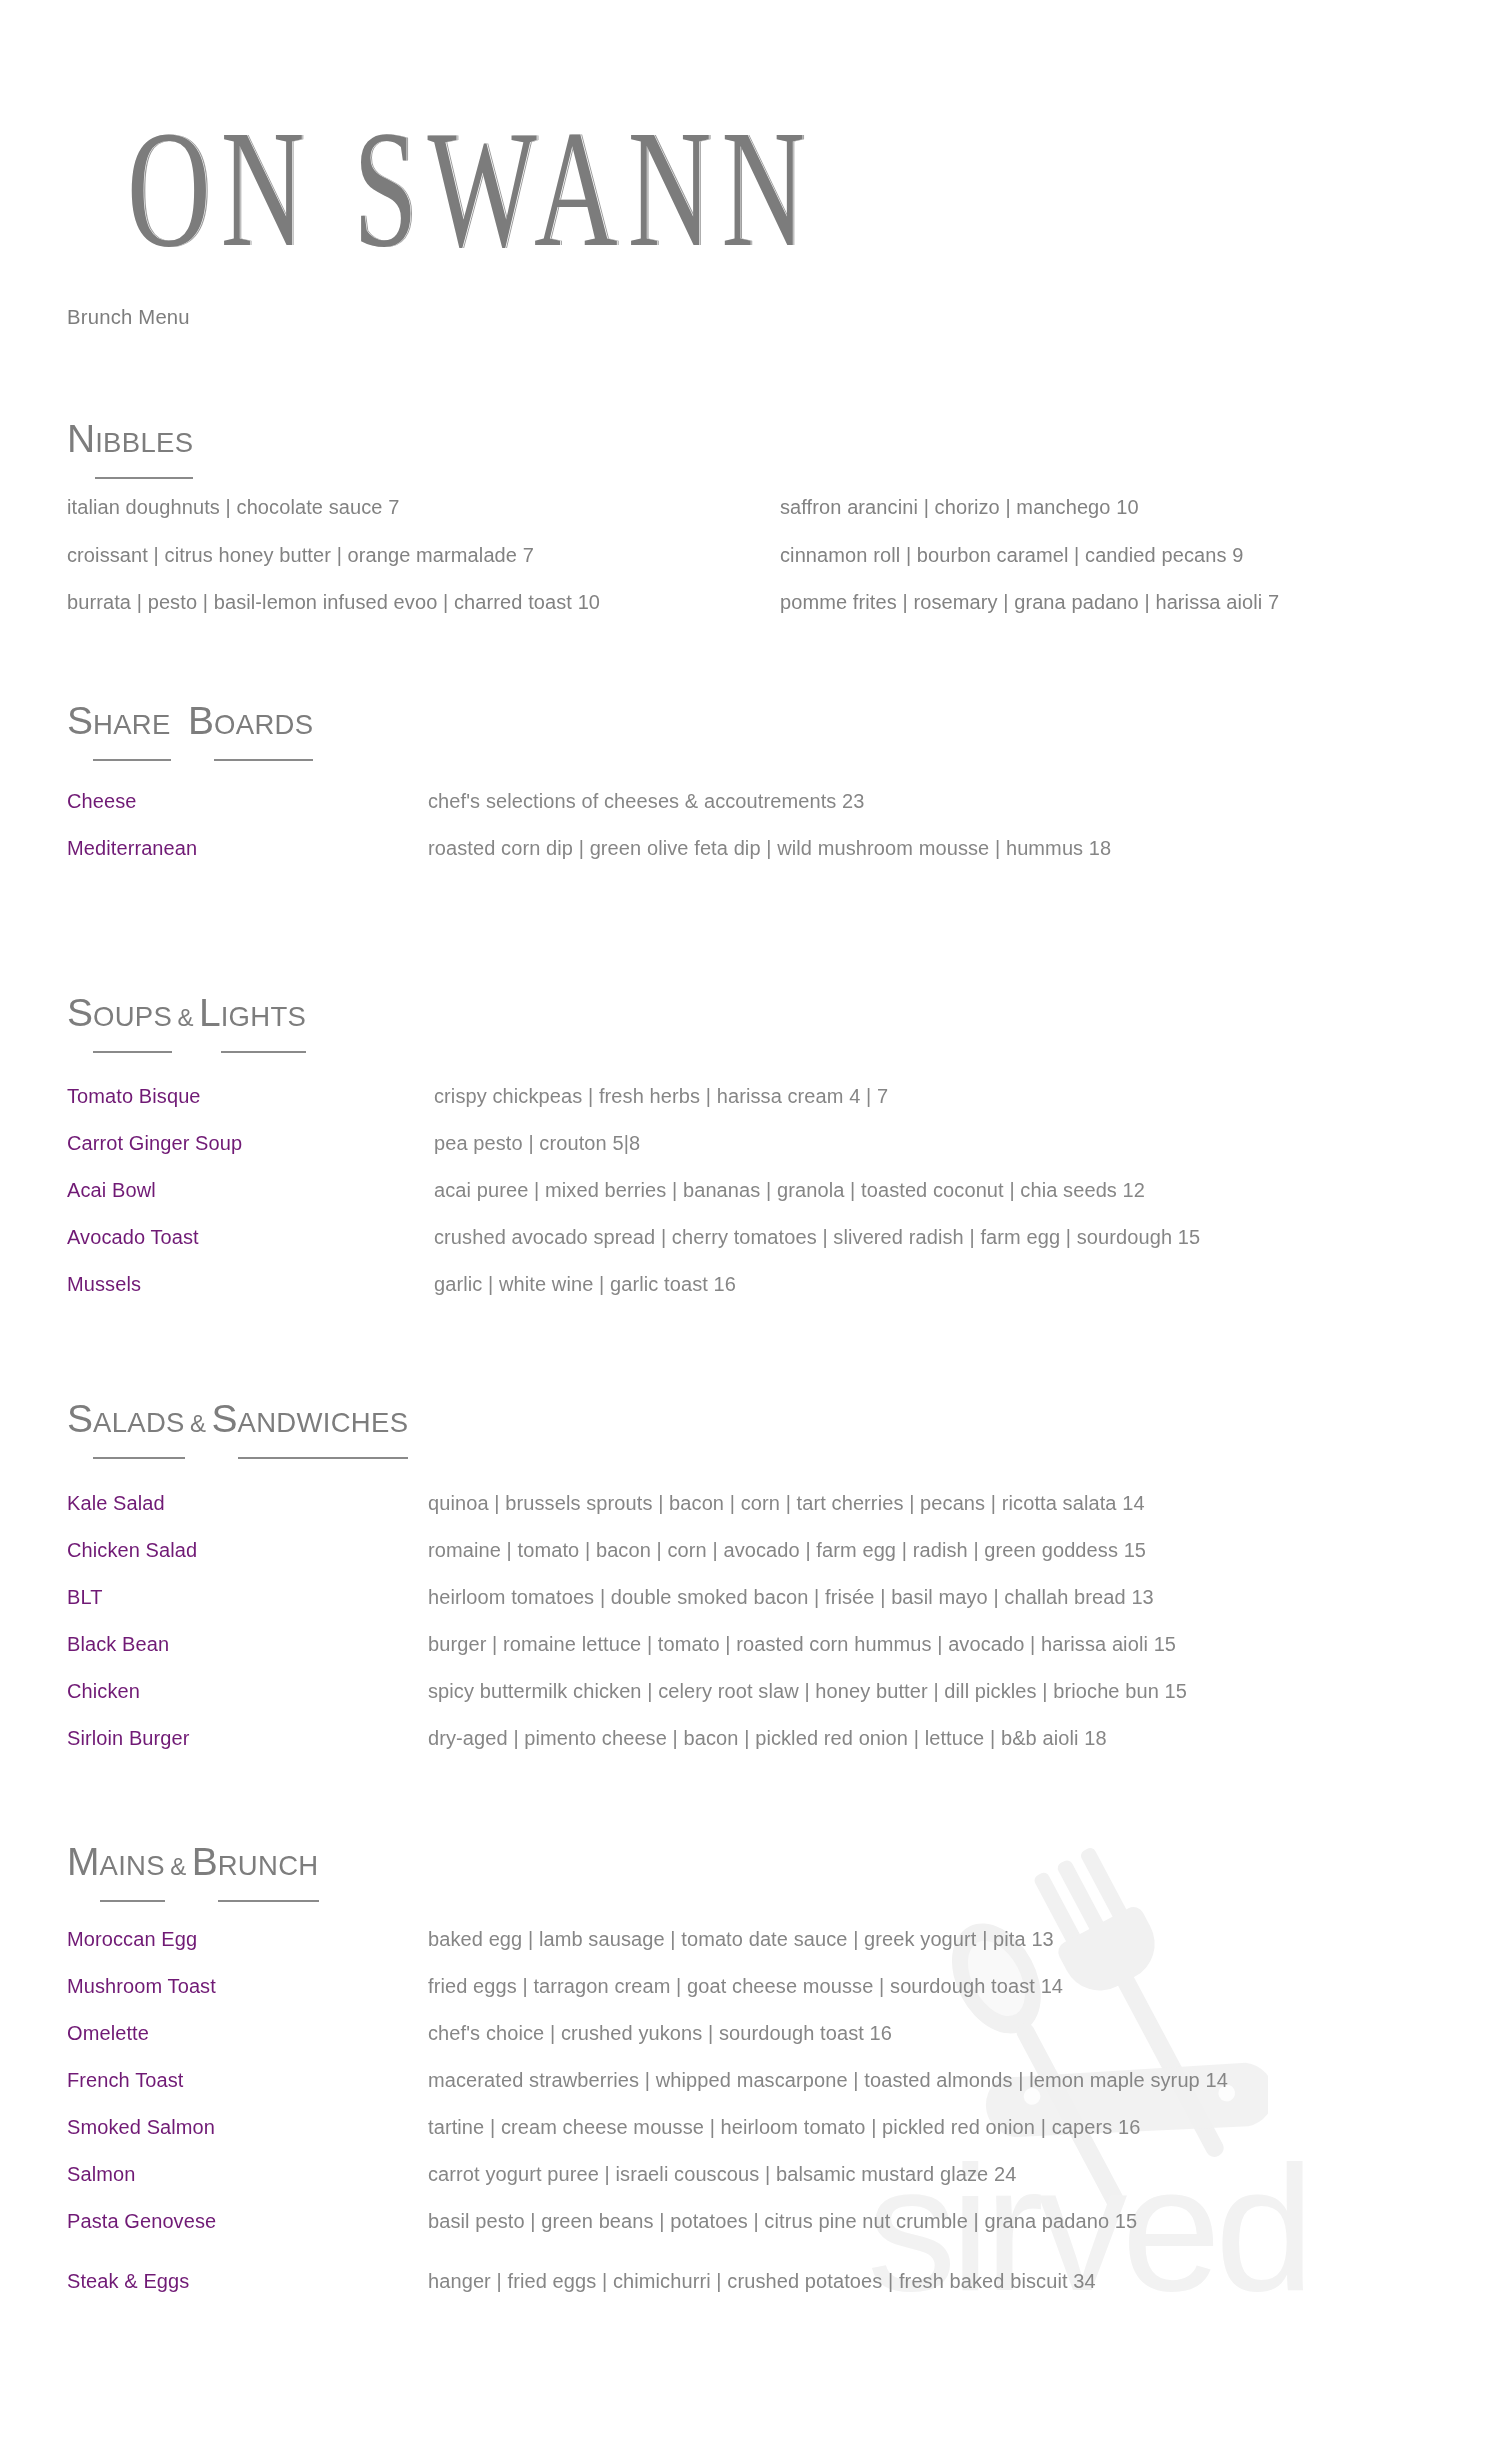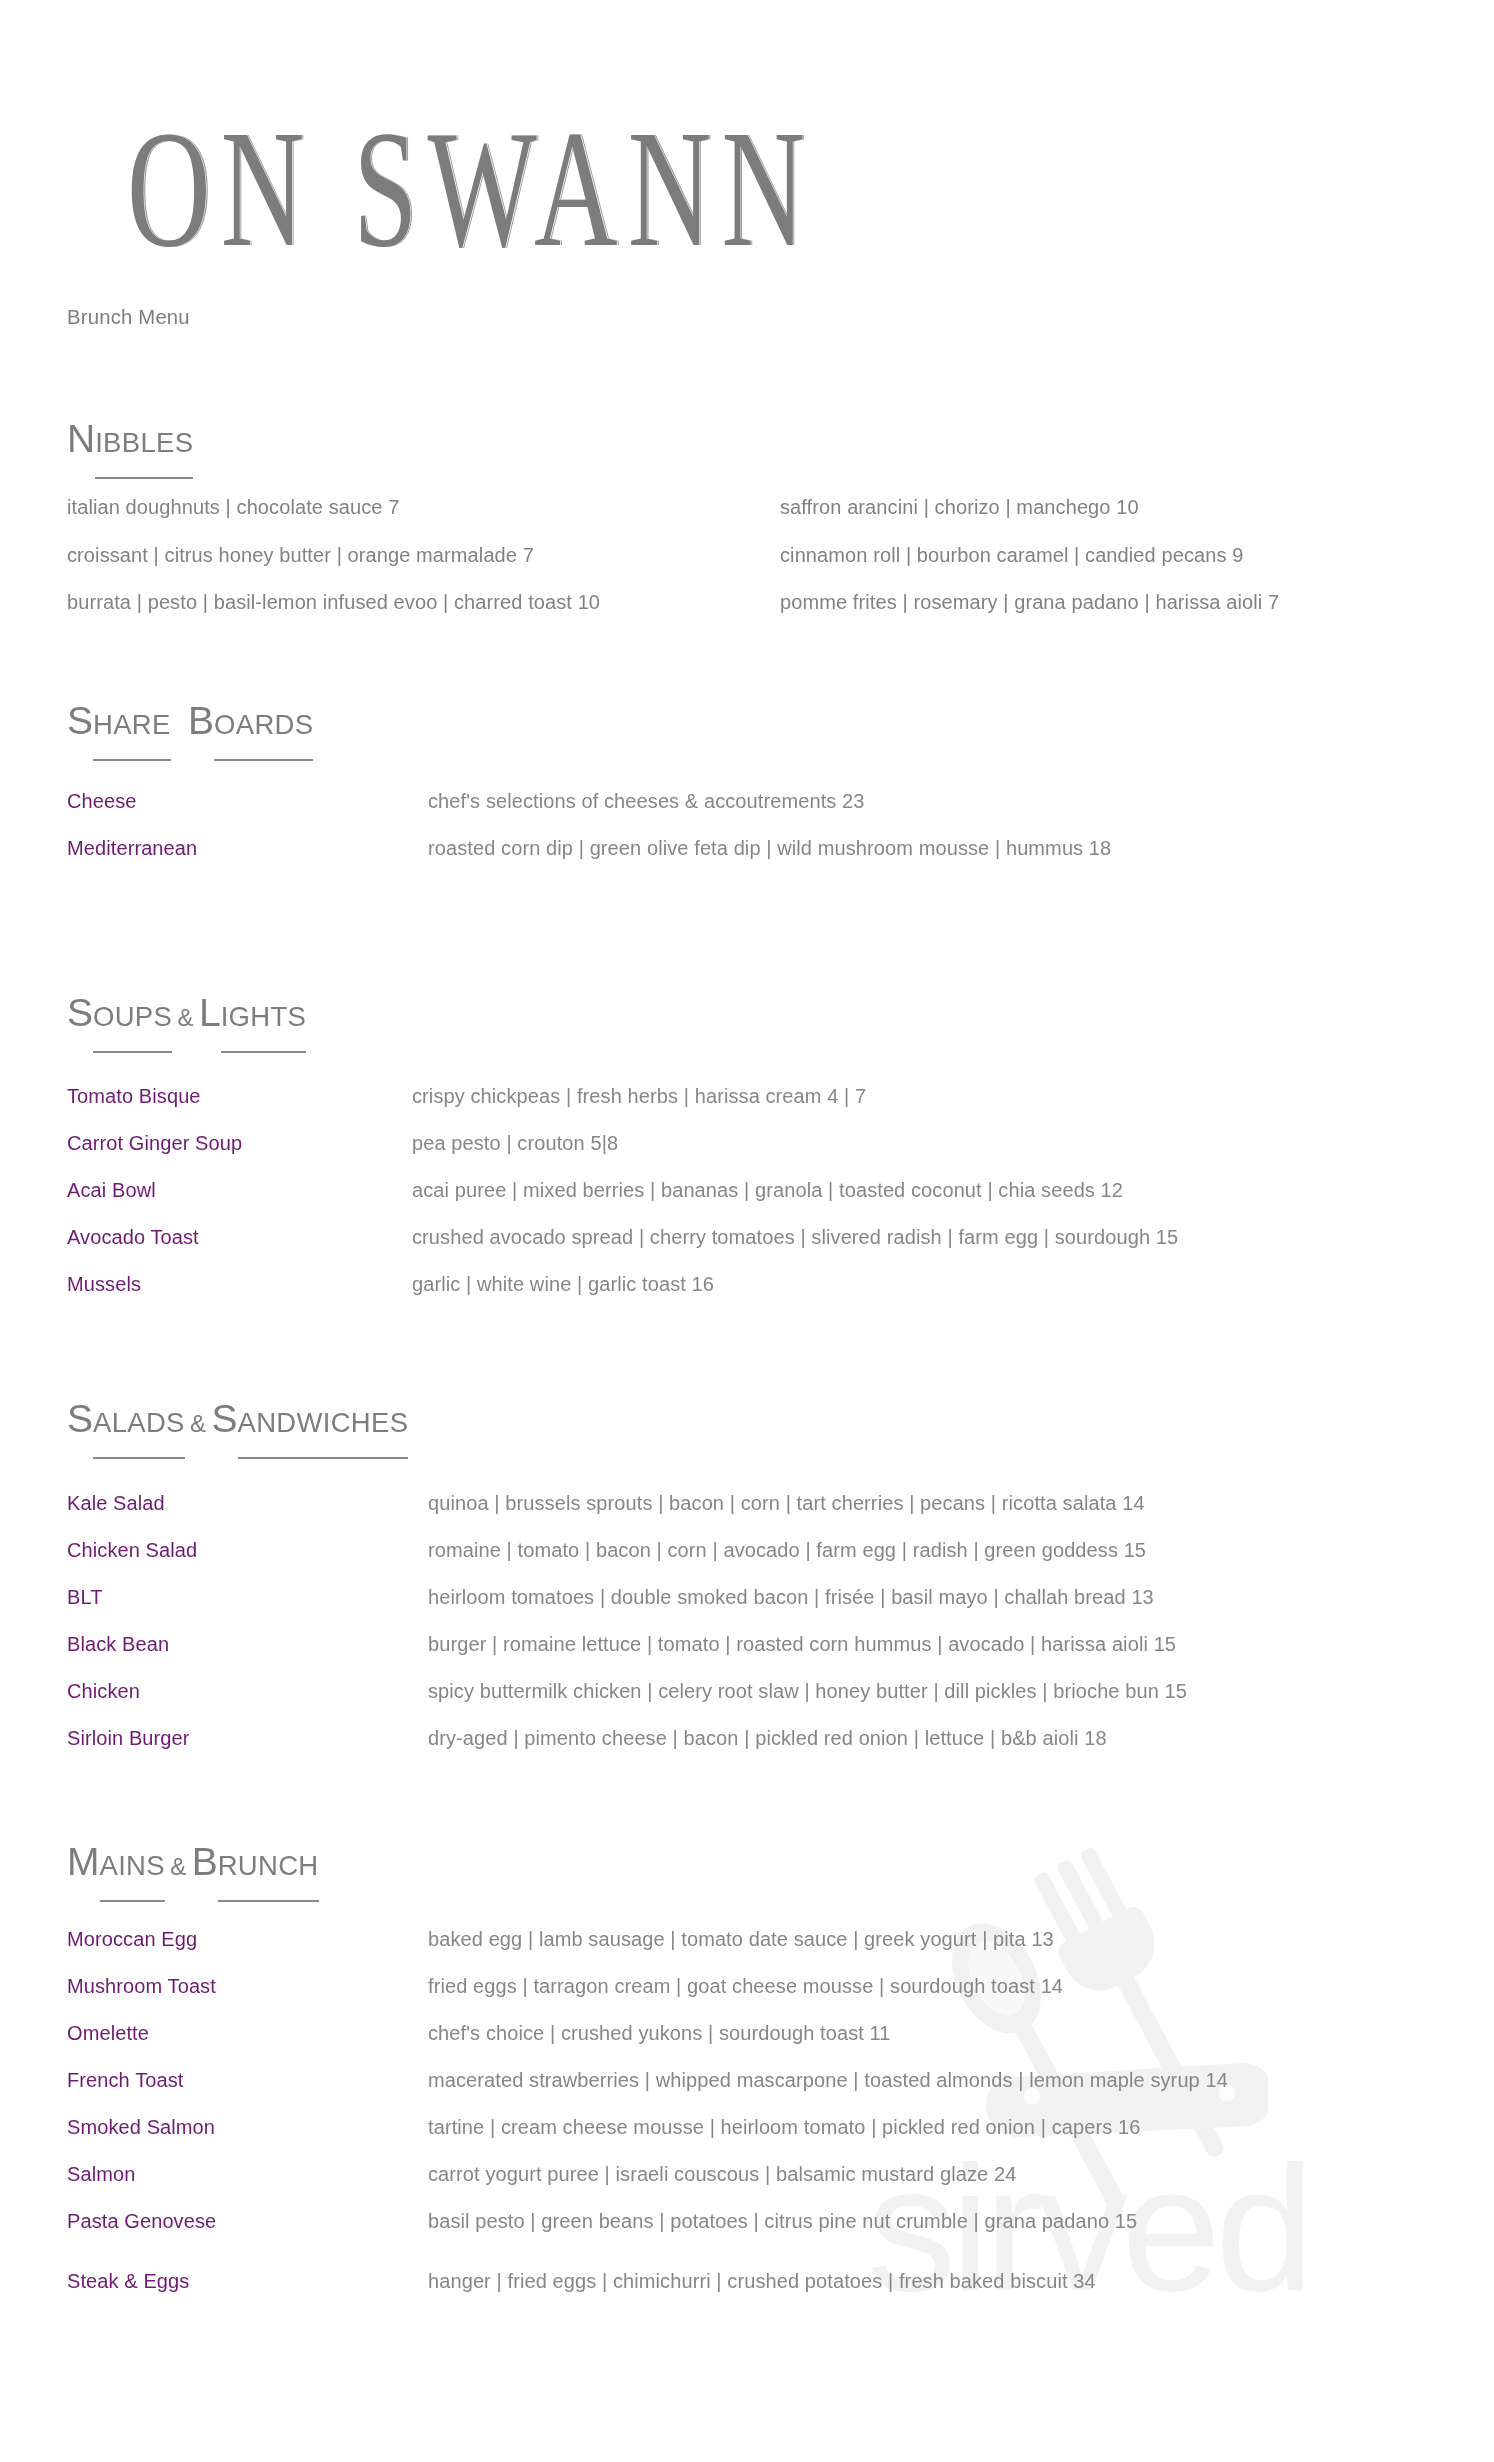--- a/index.html
+++ b/index.html
@@ -148,21 +148,21 @@
   .row .desc {
     position: absolute;
     left: 428px;
     top: 0;
     font-size: 20px;
     line-height: 1;
     color: #868686;
     white-space: nowrap;
     letter-spacing: 0.1px;
   }
-  .row.indent-a .desc { left: 412px; text-align: center; }
+  .row.indent-a .desc { left: 434px; text-align: center; }
   .row.indent-b .desc { left: 428px; }
 </style>
 </head>
 <body>
 
 <div class="page">
 
   <div class="watermark">
     <svg class="wm-utensils" viewBox="0 0 560 620" xmlns="http://www.w3.org/2000/svg">
       <g fill="#f1f1f1" transform="rotate(-28 280 310)">
@@ -291,21 +291,21 @@
       <div class="row indent-b">
         <div class="name">Moroccan Egg</div>
         <div class="desc">baked egg | lamb sausage | tomato date sauce | greek yogurt | pita  13</div>
       </div>
       <div class="row indent-b">
         <div class="name">Mushroom Toast</div>
         <div class="desc">fried eggs | tarragon cream | goat cheese mousse | sourdough toast  14</div>
       </div>
       <div class="row indent-b">
         <div class="name">Omelette</div>
-        <div class="desc">chef's choice | crushed yukons | sourdough toast  11</div>
+        <div class="desc">chef's choice | crushed yukons | sourdough toast  16</div>
       </div>
       <div class="row indent-b">
         <div class="name">French Toast</div>
         <div class="desc">macerated strawberries | whipped mascarpone | toasted almonds | lemon maple syrup  14</div>
       </div>
       <div class="row indent-b">
         <div class="name">Smoked Salmon</div>
         <div class="desc">tartine | cream cheese mousse | heirloom tomato | pickled red onion | capers  16</div>
       </div>
       <div class="row indent-b">

